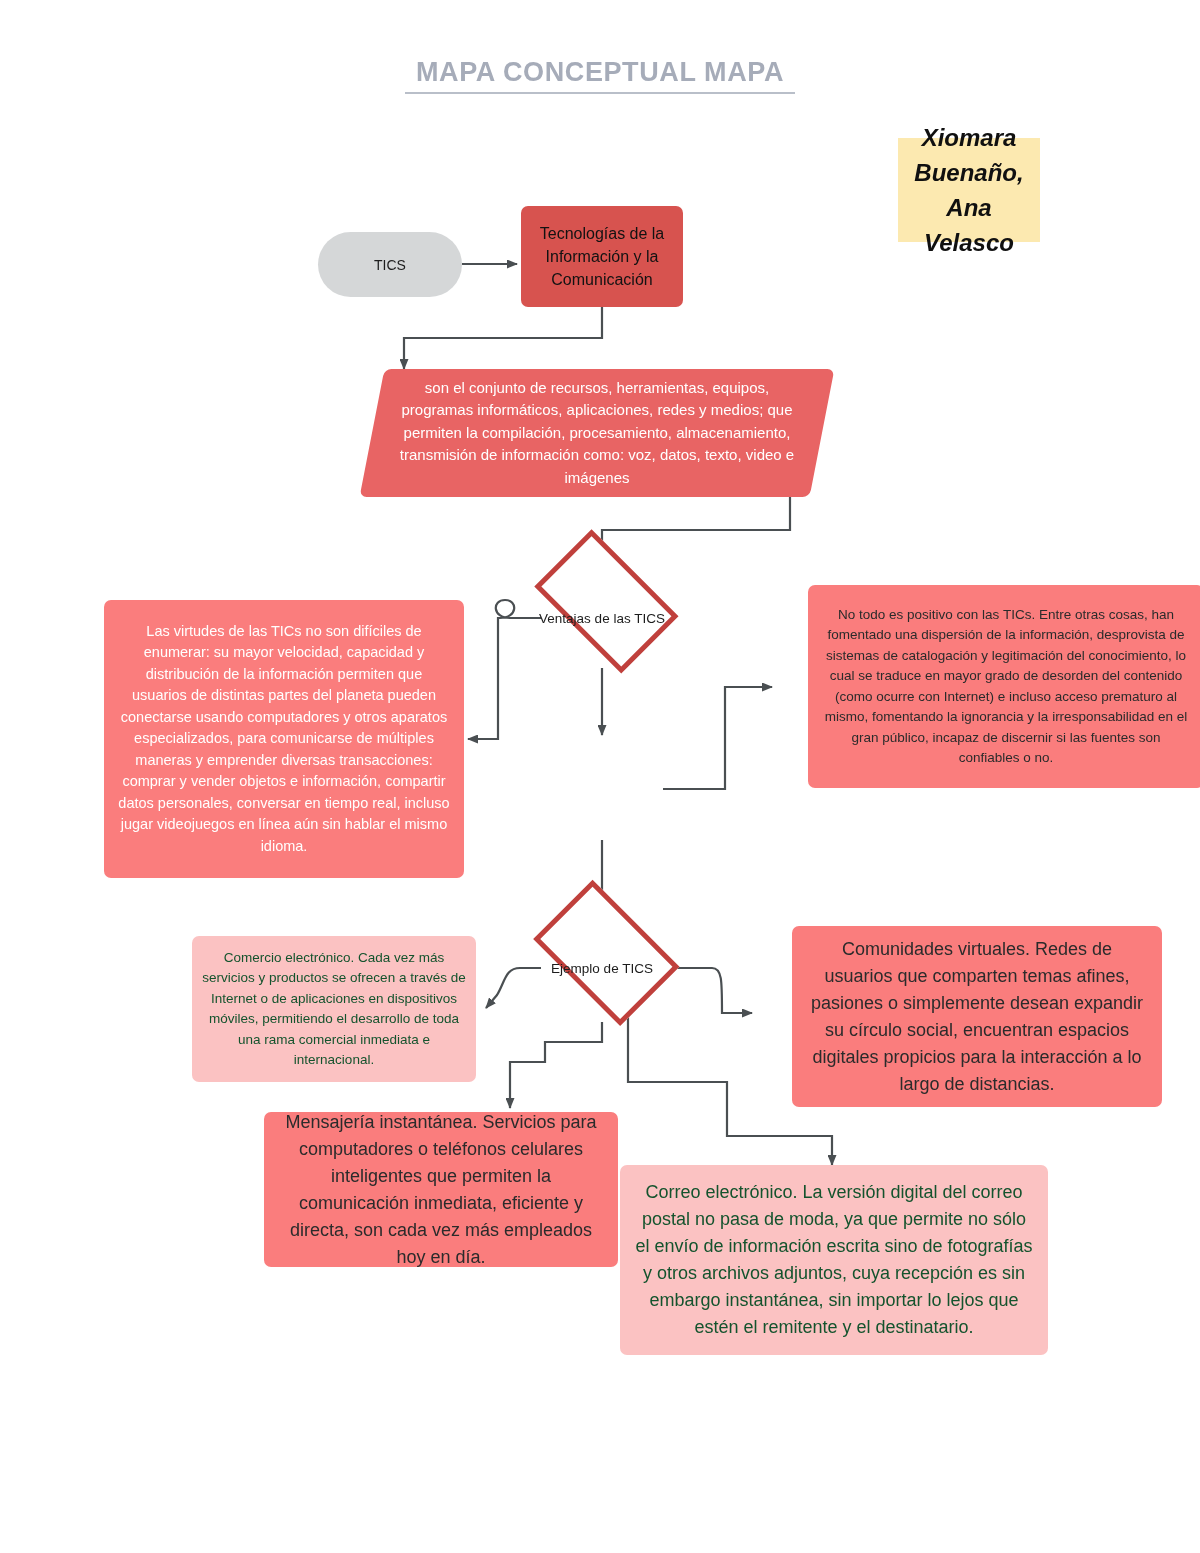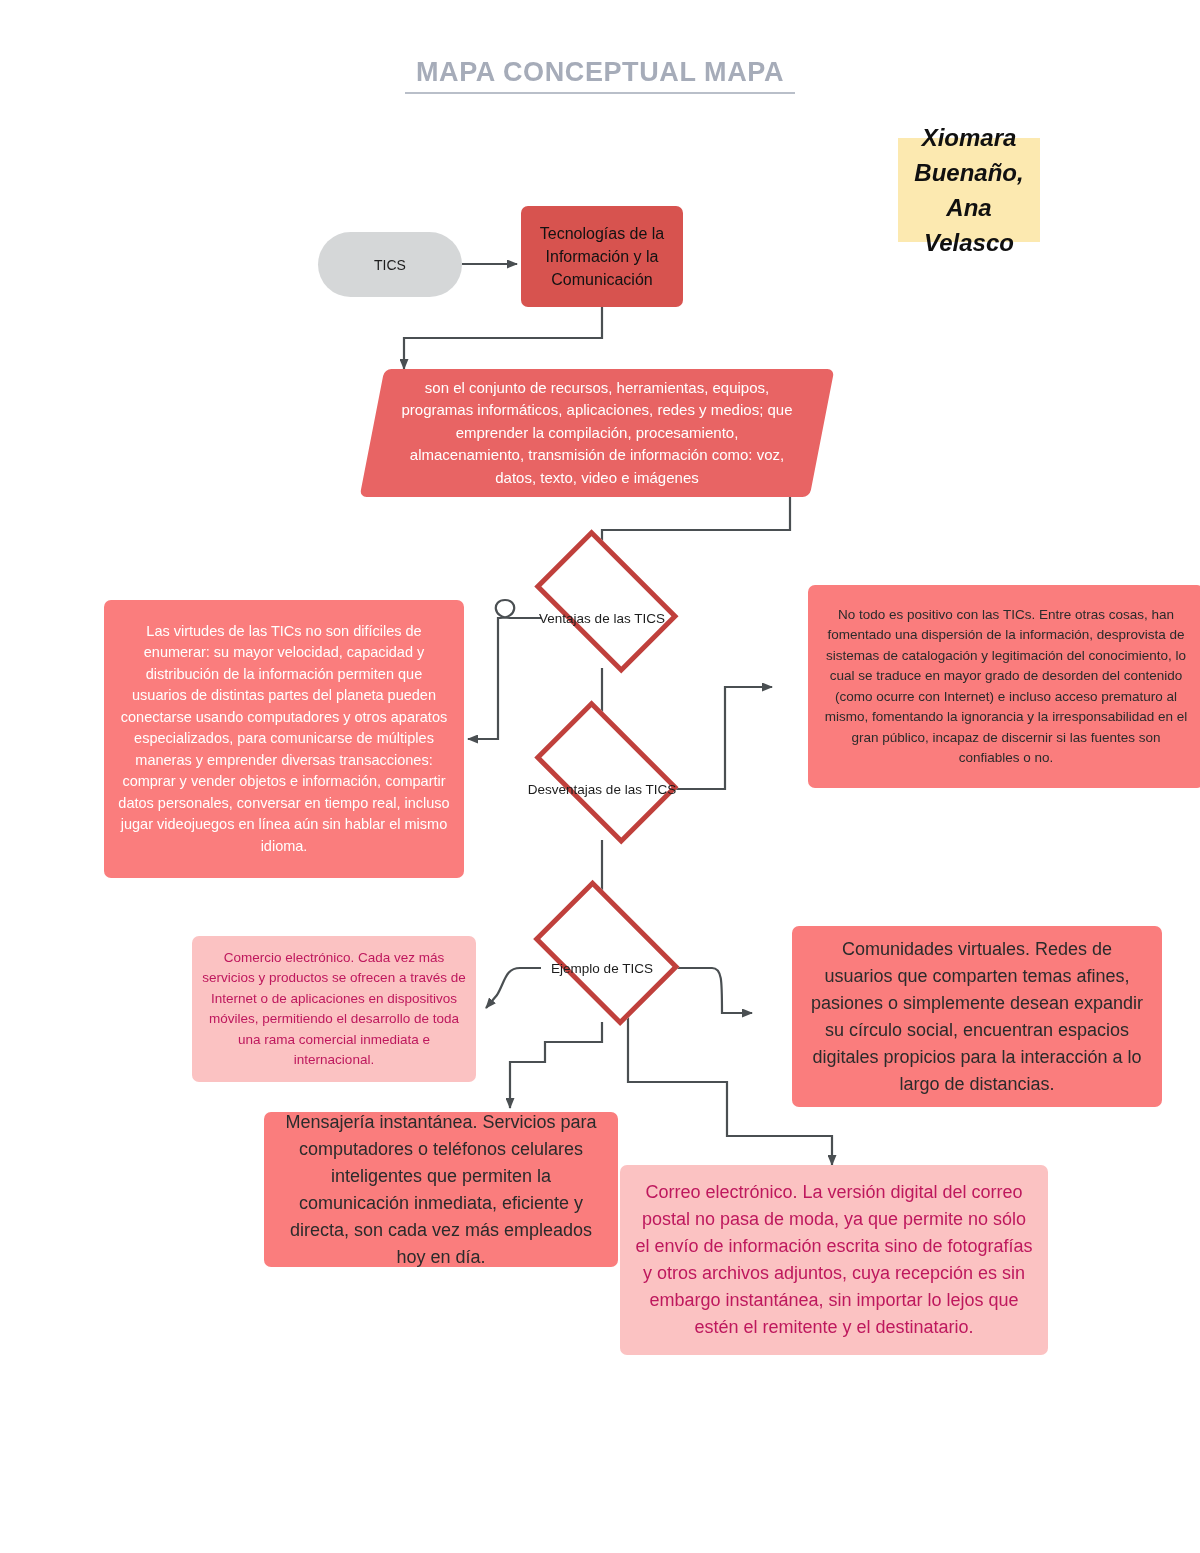--- a/index.html
+++ b/index.html
@@ -68,21 +68,21 @@
     display:flex;align-items:center;justify-content:center;text-align:center;
     color:#1d1d1d;font-size:13.5px;line-height:19px;
   }
   
   .salmon{
     background:#fa7d7d;border-radius:7px;color:#ffffff;
   }
   .salmon.dark-text{color:#2b2b2b;margin-left:36px;}
   
   .pinklight{
-    background:#fbc2c2;border-radius:7px;color:#be185d;
+    background:#fbc2c2;border-radius:7px;color:#14532d;
   }
   
   .sticky{
     background:#fce9b0;color:#101010;font-style:italic;font-weight:bold;
     font-size:24px;line-height:35px;
   }
 </style>
 </head>
 <body>
 
@@ -132,32 +132,28 @@
   <div class="node redbox" style="left:521px;top:206px;width:162px;height:101px;">
     <span class="txt">Tecnologías de la Información y la Comunicación</span>
   </div>
 
   <div class="node sticky" style="left:898px;top:138px;width:142px;height:104px;">
     <span class="txt">Xiomara Buenaño, Ana Velasco</span>
   </div>
 
   <div class="para-wrap" style="left:372px;top:369px;width:450px;height:128px;">
     <div class="para-shape"></div>
-    <div class="para-txt">son el conjunto de recursos, herramientas, equipos, programas informáticos, aplicaciones, redes y medios; que emprender la compilación, procesamiento, almacenamiento, transmisión de información como: voz, datos, texto, video e imágenes</div>
+    <div class="para-txt">son el conjunto de recursos, herramientas, equipos, programas informáticos, aplicaciones, redes y medios; que permiten la compilación, procesamiento, almacenamiento, transmisión de información como: voz, datos, texto, video e imágenes</div>
   </div>
 
   <div class="diamond-wrap" style="left:522px;top:568px;width:160px;height:100px;">
     <div class="diamond-shape"></div>
     <div class="diamond-txt">Ventajas de las TICS</div>
   </div>
 
-  <div class="diamond-wrap" style="left:522px;top:739px;width:160px;height:100px;">
-    <div class="diamond-shape"></div>
-    <div class="diamond-txt">Desventajas de las TICS</div>
-  </div>
 
   <div class="diamond-wrap" style="left:522px;top:916px;width:160px;height:104px;">
     <div class="diamond-shape"></div>
     <div class="diamond-txt">Ejemplo de TICS</div>
   </div>
 
   <div class="node salmon" style="left:104px;top:600px;width:360px;height:278px;font-size:14.5px;line-height:21.5px;">
     <span class="txt" style="padding:0 14px;">Las virtudes de las TICs no son difíciles de enumerar: su mayor velocidad, capacidad y distribución de la información permiten que usuarios de distintas partes del planeta pueden conectarse usando computadores y otros aparatos especializados, para comunicarse de múltiples maneras y emprender diversas transacciones: comprar y vender objetos e información, compartir datos personales, conversar en tiempo real, incluso jugar videojuegos en línea aún sin hablar el mismo idioma.</span>
   </div>
 

